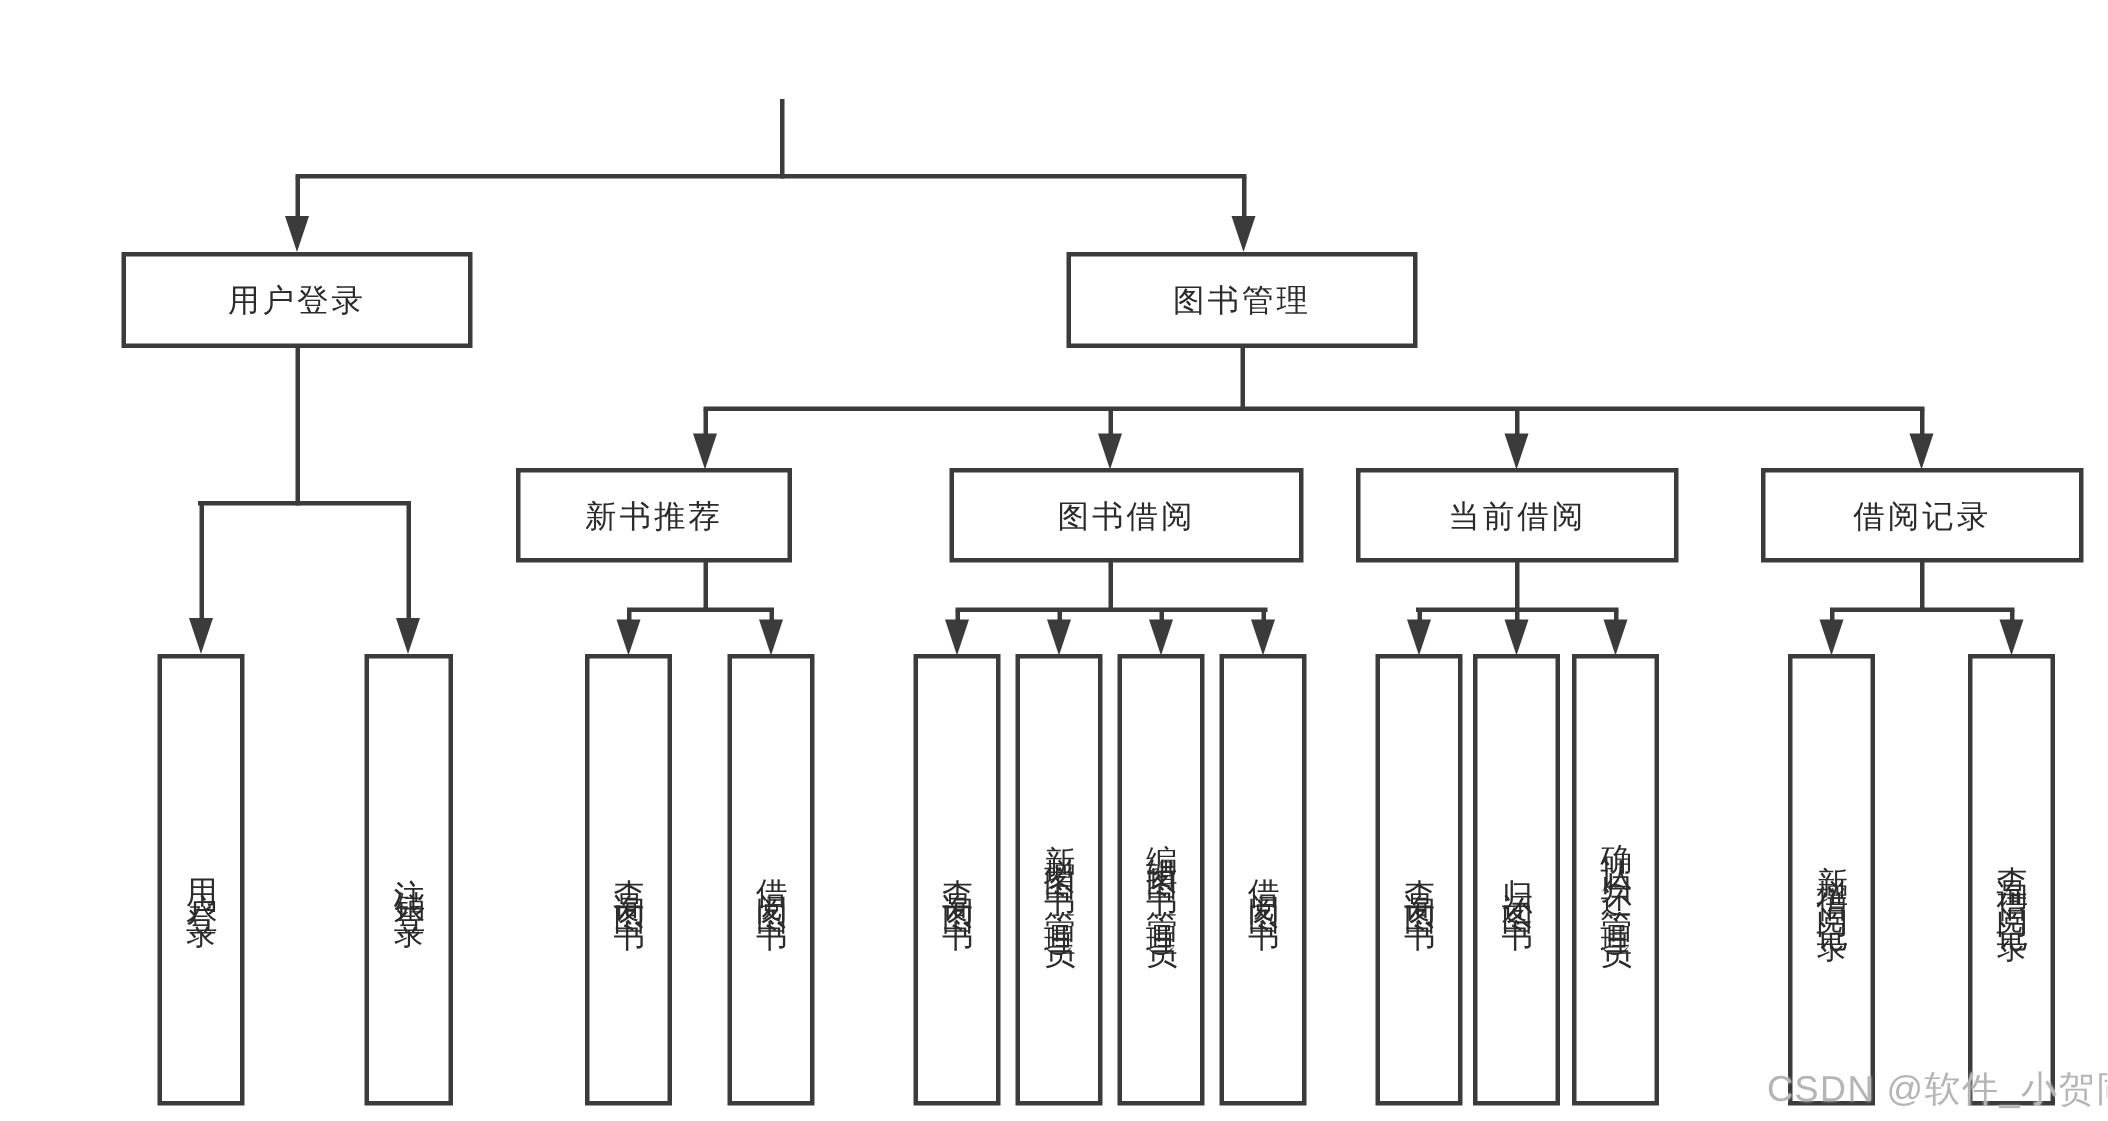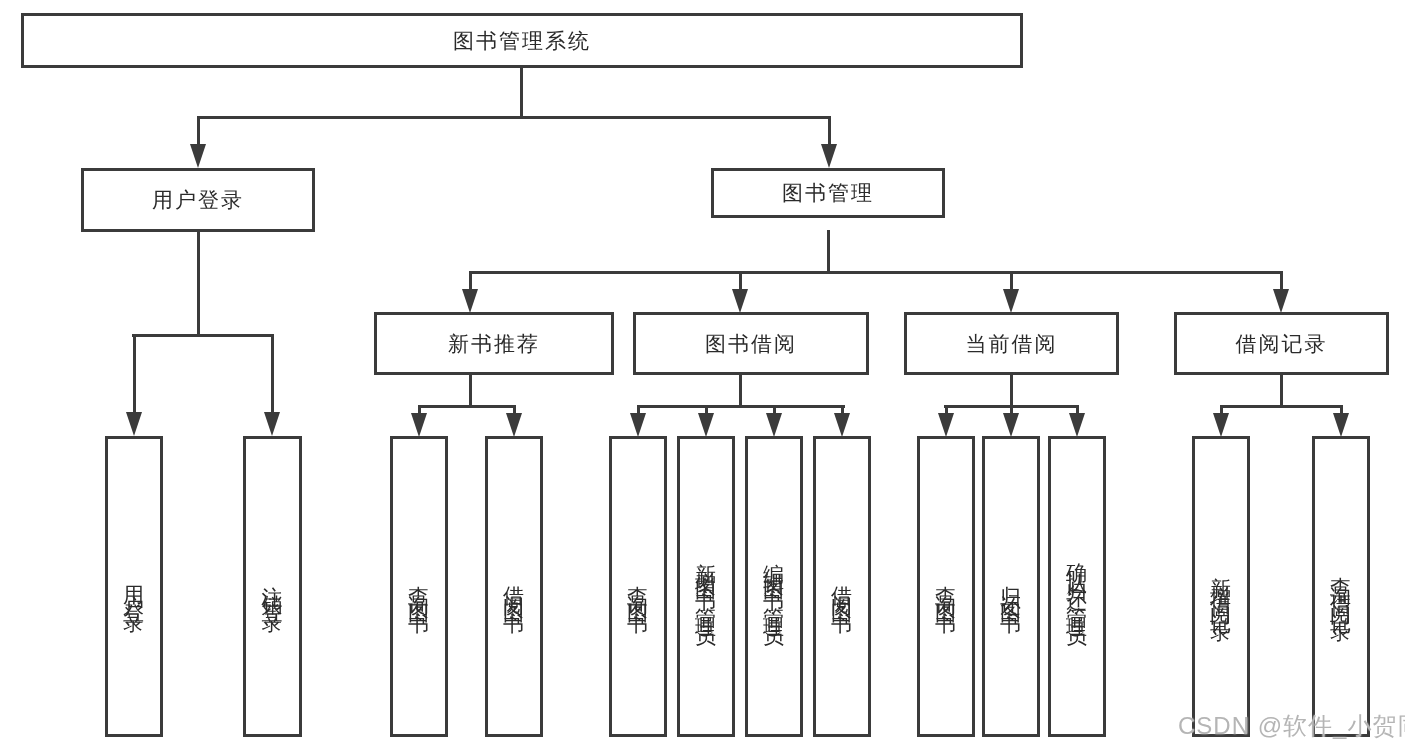--- a/index.html
+++ b/index.html
@@ -36,49 +36,46 @@
     position:absolute;left:1178px;top:710px;z-index:5;
     font-size:24px;letter-spacing:1px;color:var(--c-watermark,#b5b5b5);
     text-shadow:0 0 2px #fff;white-space:nowrap;
   }
 </style>
 </head>
 <body>
 
 <div class="canvas">
 
-  <div class="box" style="left:21px;top:13px;width:1002px;height:55px;">
-    <span>图书管理系统</span>
-  </div>
 
   <div class="vline" style="left:520px;top:66px;height:53px;"></div>
   <div class="hline" style="left:197px;top:116px;width:634px;"></div>
   <div class="arrow" style="left:190px;top:118px;height:50px;"></div>
   <div class="arrow" style="left:821px;top:118px;height:50px;"></div>
 
   <div class="box" style="left:81px;top:168px;width:234px;height:64px;">
     <span>用户登录</span>
   </div>
-  <div class="box" style="left:711px;top:168px;width:234px;height:50px;">
+  <div class="box" style="left:711px;top:168px;width:234px;height:64px;">
     <span>图书管理</span>
   </div>
 
   <div class="vline" style="left:197px;top:230px;height:107px;"></div>
   <div class="hline" style="left:132px;top:334px;width:142px;"></div>
   <div class="arrow" style="left:126px;top:336px;height:100px;"></div>
   <div class="arrow" style="left:264px;top:336px;height:100px;"></div>
 
   <div class="vline" style="left:827px;top:230px;height:44px;"></div>
   <div class="hline" style="left:469px;top:271px;width:814px;"></div>
   <div class="arrow" style="left:462px;top:273px;height:40px;"></div>
   <div class="arrow" style="left:732px;top:273px;height:40px;"></div>
   <div class="arrow" style="left:1003px;top:273px;height:40px;"></div>
   <div class="arrow" style="left:1273px;top:273px;height:40px;"></div>
 
-  <div class="box" style="left:374px;top:312px;width:240px;height:63px;">
+  <div class="box" style="left:344px;top:312px;width:184px;height:63px;">
     <span>新书推荐</span>
   </div>
   <div class="box" style="left:633px;top:312px;width:236px;height:63px;">
     <span>图书借阅</span>
   </div>
   <div class="box" style="left:904px;top:312px;width:215px;height:63px;">
     <span>当前借阅</span>
   </div>
   <div class="box" style="left:1174px;top:312px;width:215px;height:63px;">
     <span>借阅记录</span>

